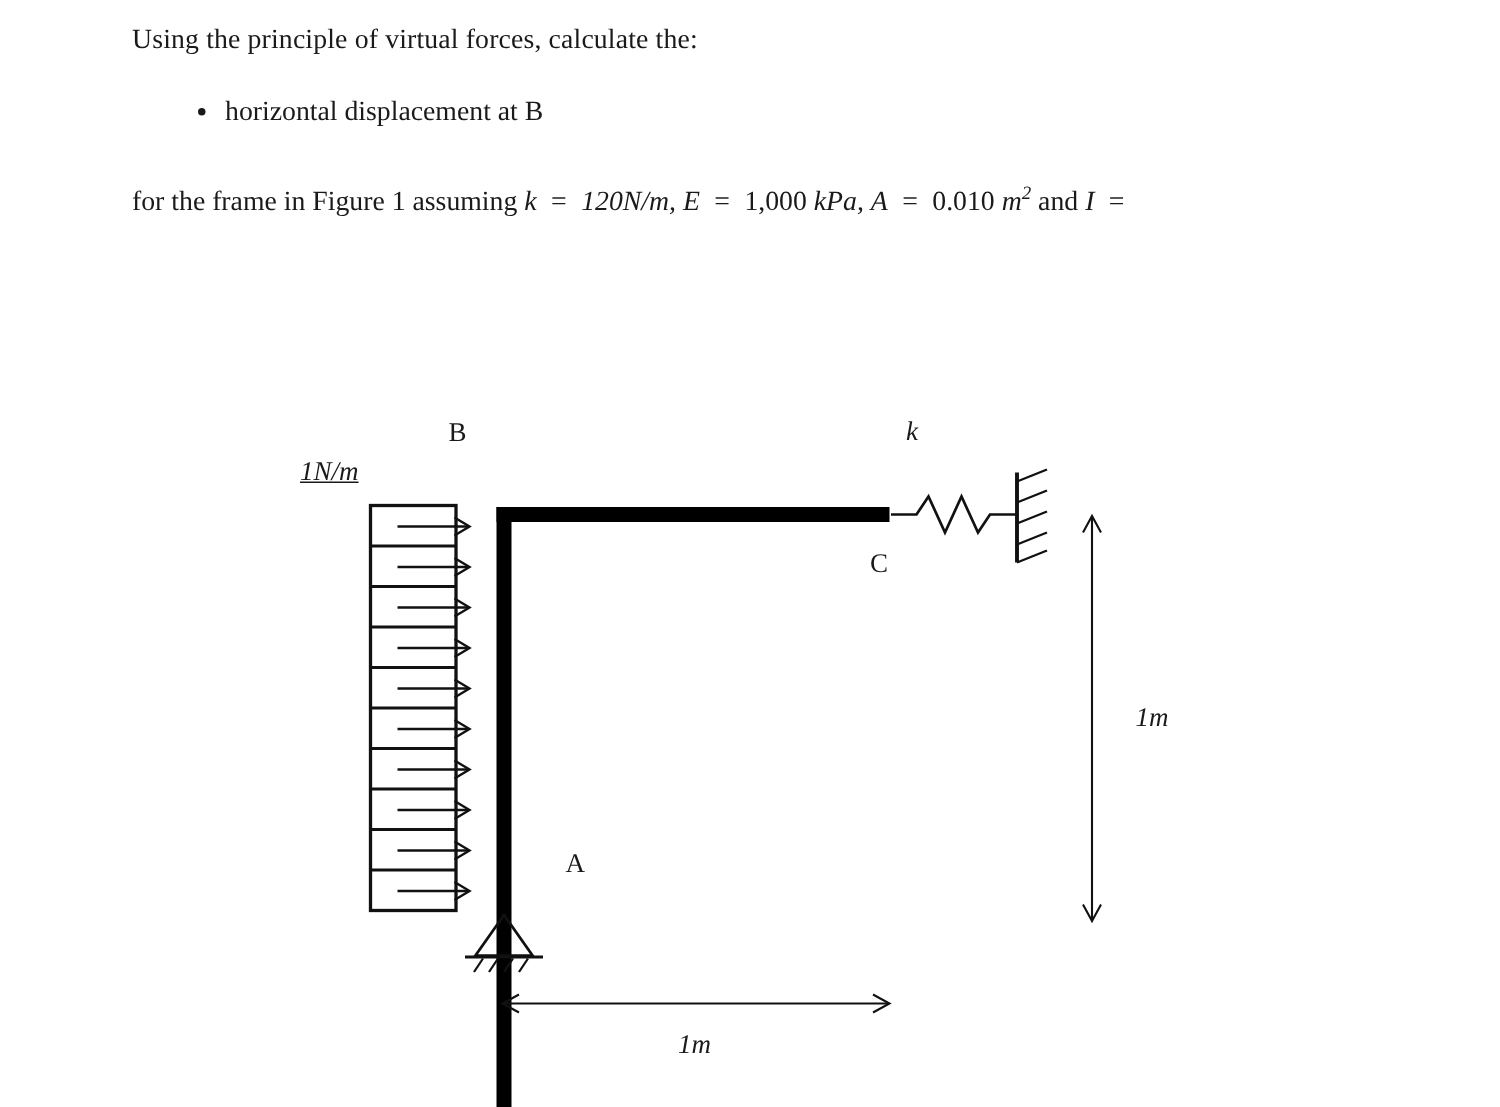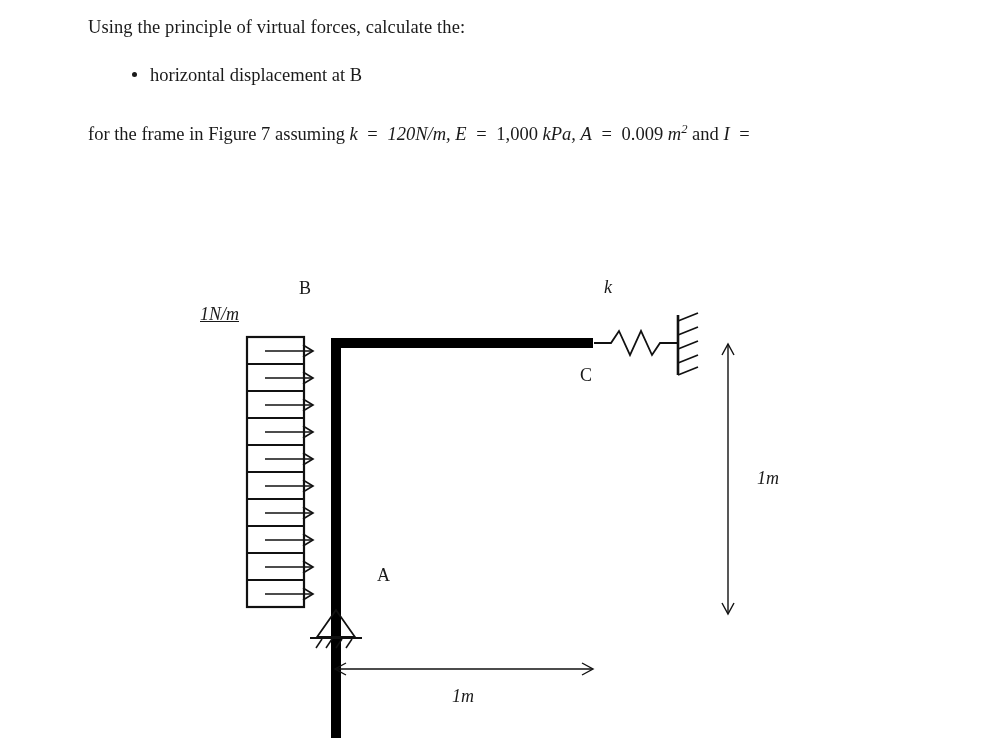--- a/index.html
+++ b/index.html
@@ -89,31 +89,31 @@
 
   <ul class="bullets">
     <li>
       <span class="dot"></span>
       <span>horizontal displacement at B</span>
     </li>
   </ul>
 
   <div class="para">
     <span class="ln">
-      <span>for the frame in Figure 7 assuming</span>
+      <span>for the frame in Figure 1 assuming</span>
       <span class="mi">k</span>
       <span class="mop">=</span>
       <span class="mi">120N/m,</span>
       <span class="mi">E</span>
       <span class="mop">=</span>
       <span>1,000</span>
       <span class="mi">kPa,</span>
       <span class="mi">A</span>
       <span class="mop">=</span>
-      <span>0.009</span>
+      <span>0.010</span>
       <span class="mi"><span>m</span><span class="sup">2</span></span>
       <span>and</span>
       <span class="mi">I</span>
       <span class="mop">=</span>
     </span>
   </div>
 </div>
 
 <div class="figure">
 

